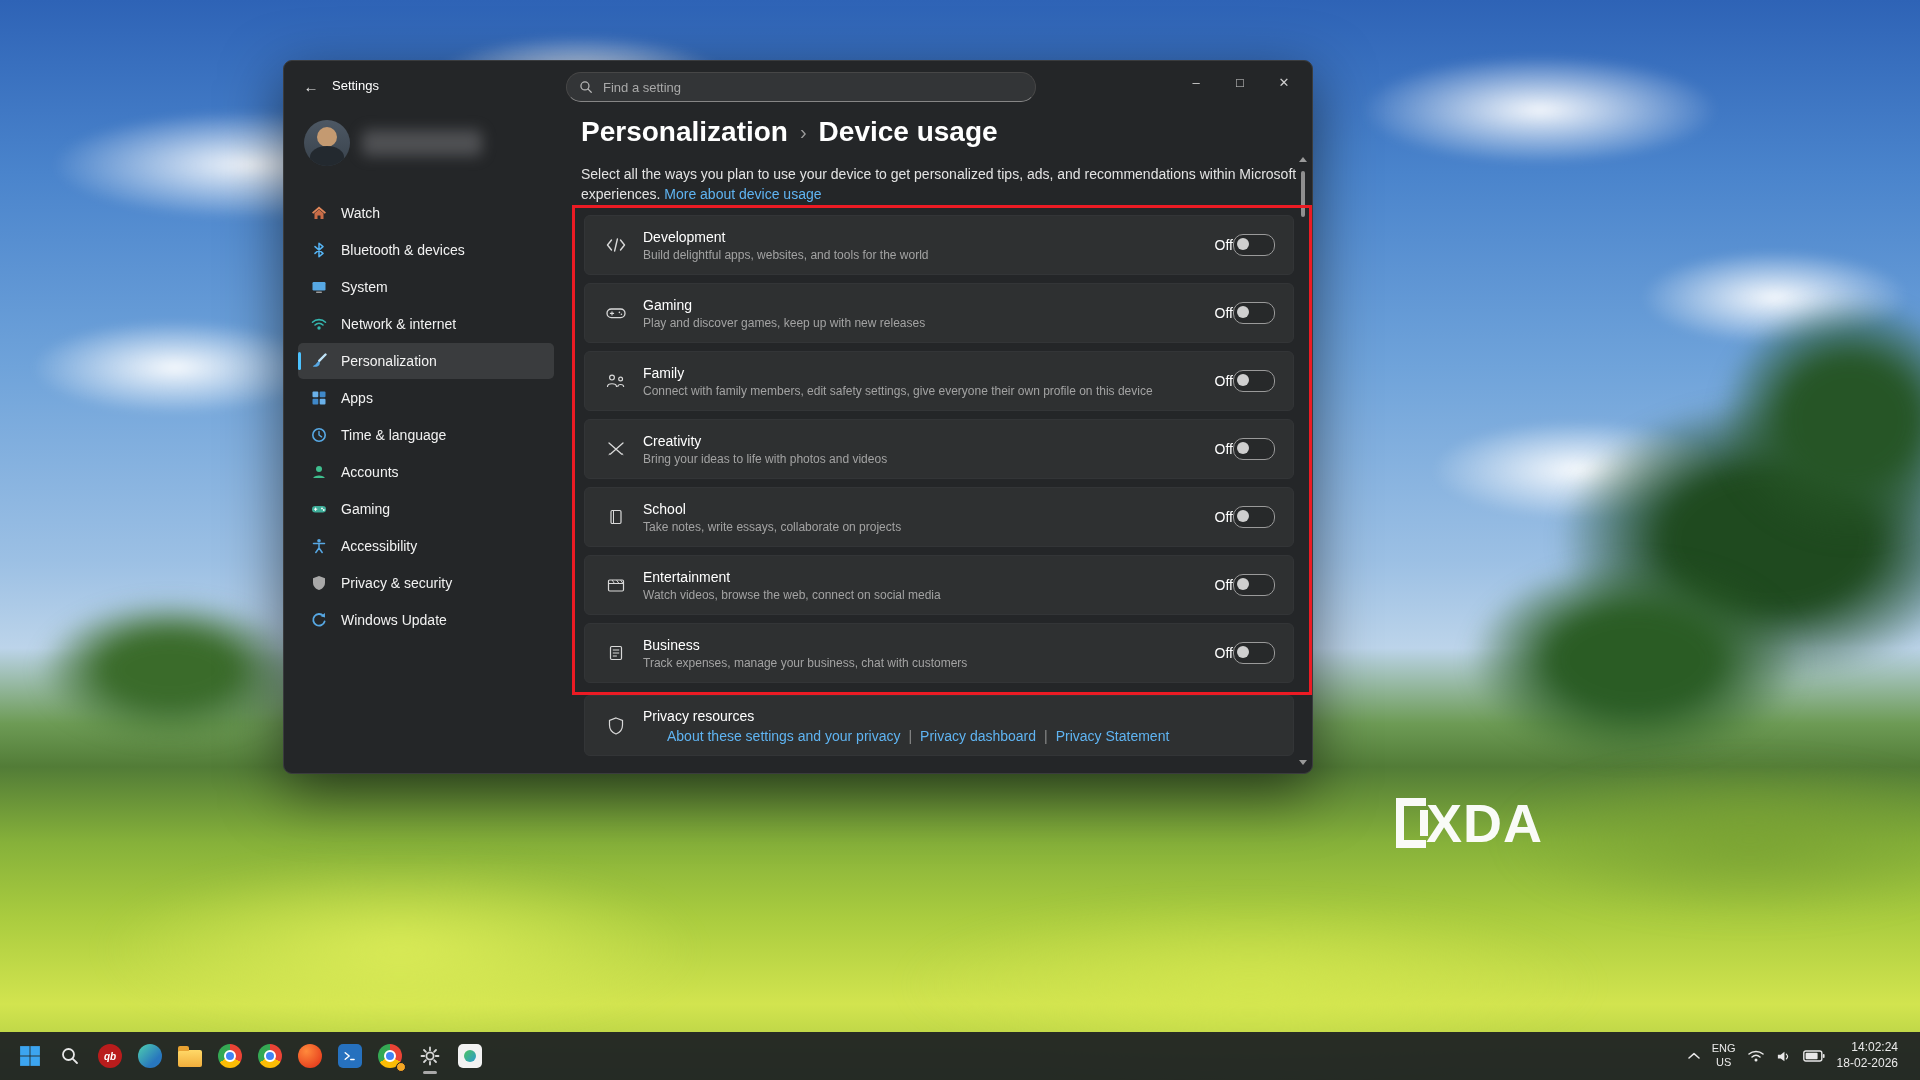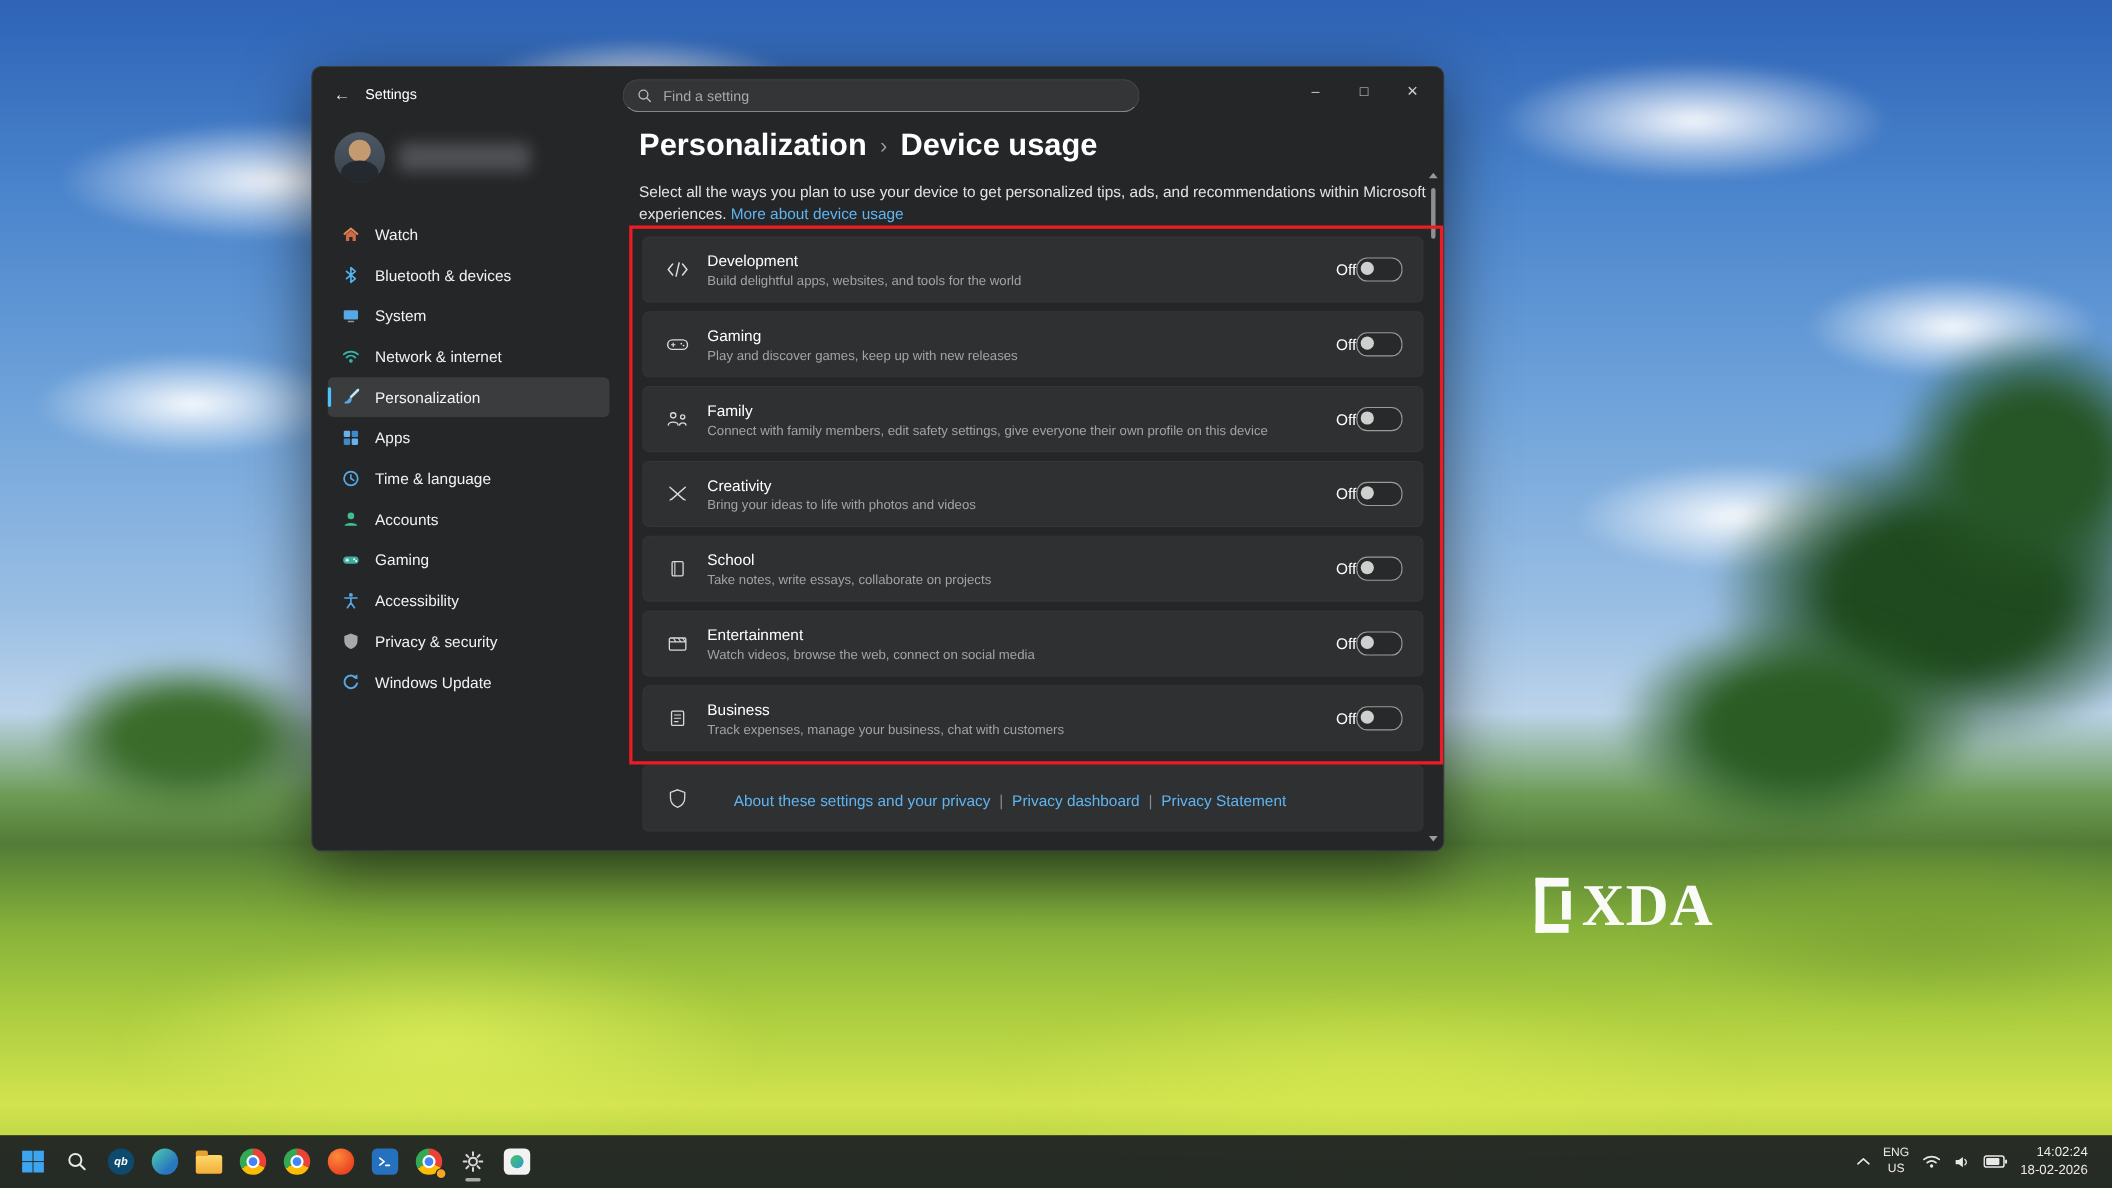--- a/index.html
+++ b/index.html
@@ -69,21 +69,21 @@
   
   .sb{position:absolute;right:4px;top:96px;bottom:8px;width:10px;}
   .sb-up{position:absolute;top:0;left:1px;width:0;height:0;border-left:4px solid transparent;border-right:4px solid transparent;border-bottom:5px solid #9a9a9a;}
   .sb-down{position:absolute;bottom:0;left:1px;width:0;height:0;border-left:4px solid transparent;border-right:4px solid transparent;border-top:5px solid #9a9a9a;}
   .sb-thumb{position:absolute;top:14px;left:3px;width:4px;height:46px;border-radius:2px;background:#8f8f8f;}
 
   
   .annotation{position:absolute;left:572px;top:205px;width:734px;height:484px;border:3px solid #ec1b24;z-index:6;pointer-events:none;}
 
   
-  .xda{position:absolute;left:1396px;top:792px;display:flex;align-items:center;gap:12px;z-index:3;color:#fff;opacity:.96;font-family:Liberation Serif, serif;}
+  .xda{position:absolute;left:1396px;top:792px;display:flex;align-items:center;gap:0;z-index:3;color:#fff;opacity:.96;}
   .xda-mark{width:30px;height:50px;position:relative;}
   .xda-mark::before{content:'';position:absolute;inset:0;border:8px solid #fff;border-right:none;}
   .xda-mark::after{content:'';position:absolute;right:-2px;top:12px;width:8px;height:26px;background:#fff;}
   .xda-text{font-size:54px;font-weight:800;letter-spacing:1px;}
 
   
   .taskbar{position:absolute;left:0;bottom:0;width:1920px;height:48px;background:rgba(26,29,35,.92);z-index:10;
     display:flex;align-items:center;padding:0 10px;box-sizing:border-box;}
   .tb-ic{width:40px;height:40px;border-radius:5px;display:flex;align-items:center;justify-content:center;position:relative;flex:0 0 auto;}
   .tb-ic.active::after{content:'';position:absolute;bottom:2px;left:50%;transform:translateX(-50%);width:14px;height:3px;border-radius:2px;background:#a8a8a8;}
@@ -402,20 +402,21 @@
         </div>
     </div>
 
     <div class="card privacy-card">
       <span class="row-ic">
           <svg viewBox="0 0 16 18" width="16" height="18">
             <path d="M8 1 L14.5 3.4 V8 C14.5 12.6 11.6 15.7 8 17 C4.4 15.7 1.5 12.6 1.5 8 V3.4 Z" fill="none" stroke="#d9d9d9" stroke-width="1.2"></path>
           </svg>
         </span>
       <div class="privacy-text">
+        <div class="privacy-title">Privacy resources</div>
         <div class="privacy-links">
           <a href="#">About these settings and your privacy</a>
           <span class="plink-sep">|</span>
           <a href="#">Privacy dashboard</a>
           <span class="plink-sep">|</span>
           <a href="#">Privacy Statement</a>
         </div>
       </div>
     </div>
 
@@ -442,21 +443,21 @@
           <rect x="10.4" y="10.4" width="8.6" height="8.6" fill="#3ca5f0"></rect>
         </svg>
     </div>
     <div class="tb-ic">
       <svg viewBox="0 0 20 20" width="20" height="20">
           <circle cx="8.5" cy="8.5" r="5.5" fill="none" stroke="#e8e8e8" stroke-width="1.8"></circle>
           <path d="M12.8 12.8 L17 17" stroke="#e8e8e8" stroke-width="1.8" stroke-linecap="round"></path>
         </svg>
     </div>
     <div class="tb-ic">
-      <span class="app-circle" style="background:#0c4a6e">qb</span>
+      <span class="app-circle" style="background:#b91c1c">qb</span>
     </div>
     <div class="tb-ic">
         <span class="edge-ball"></span>
       </div>
     <div class="tb-ic">
         <span class="folder"></span>
       </div>
     <div class="tb-ic">
         <span class="chrome"></span>
       </div>

